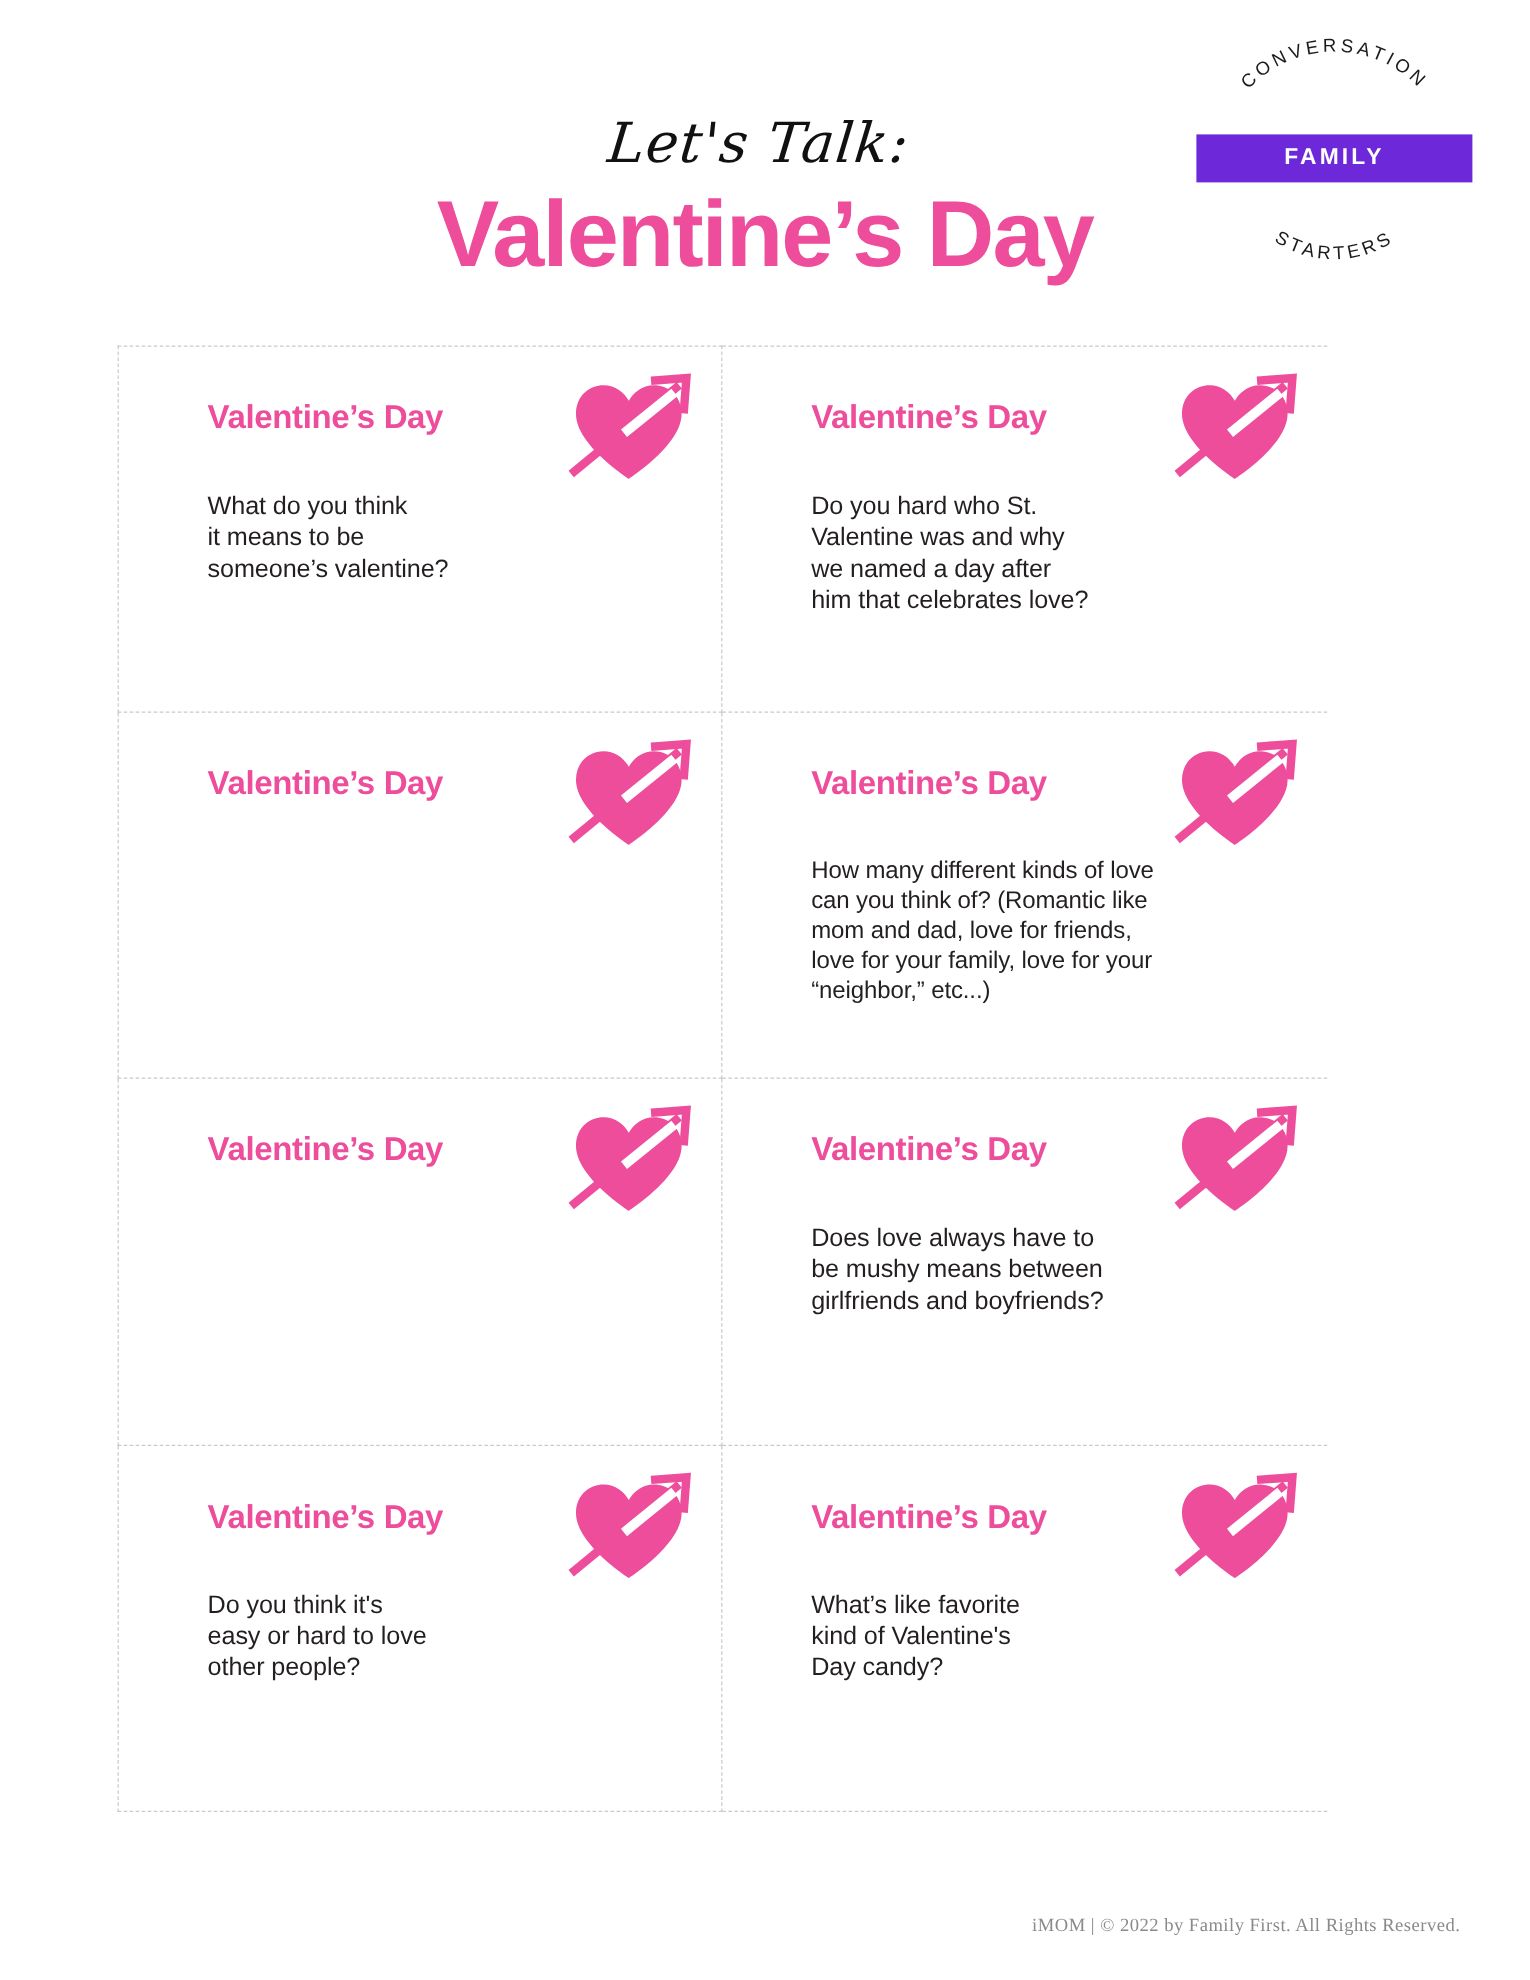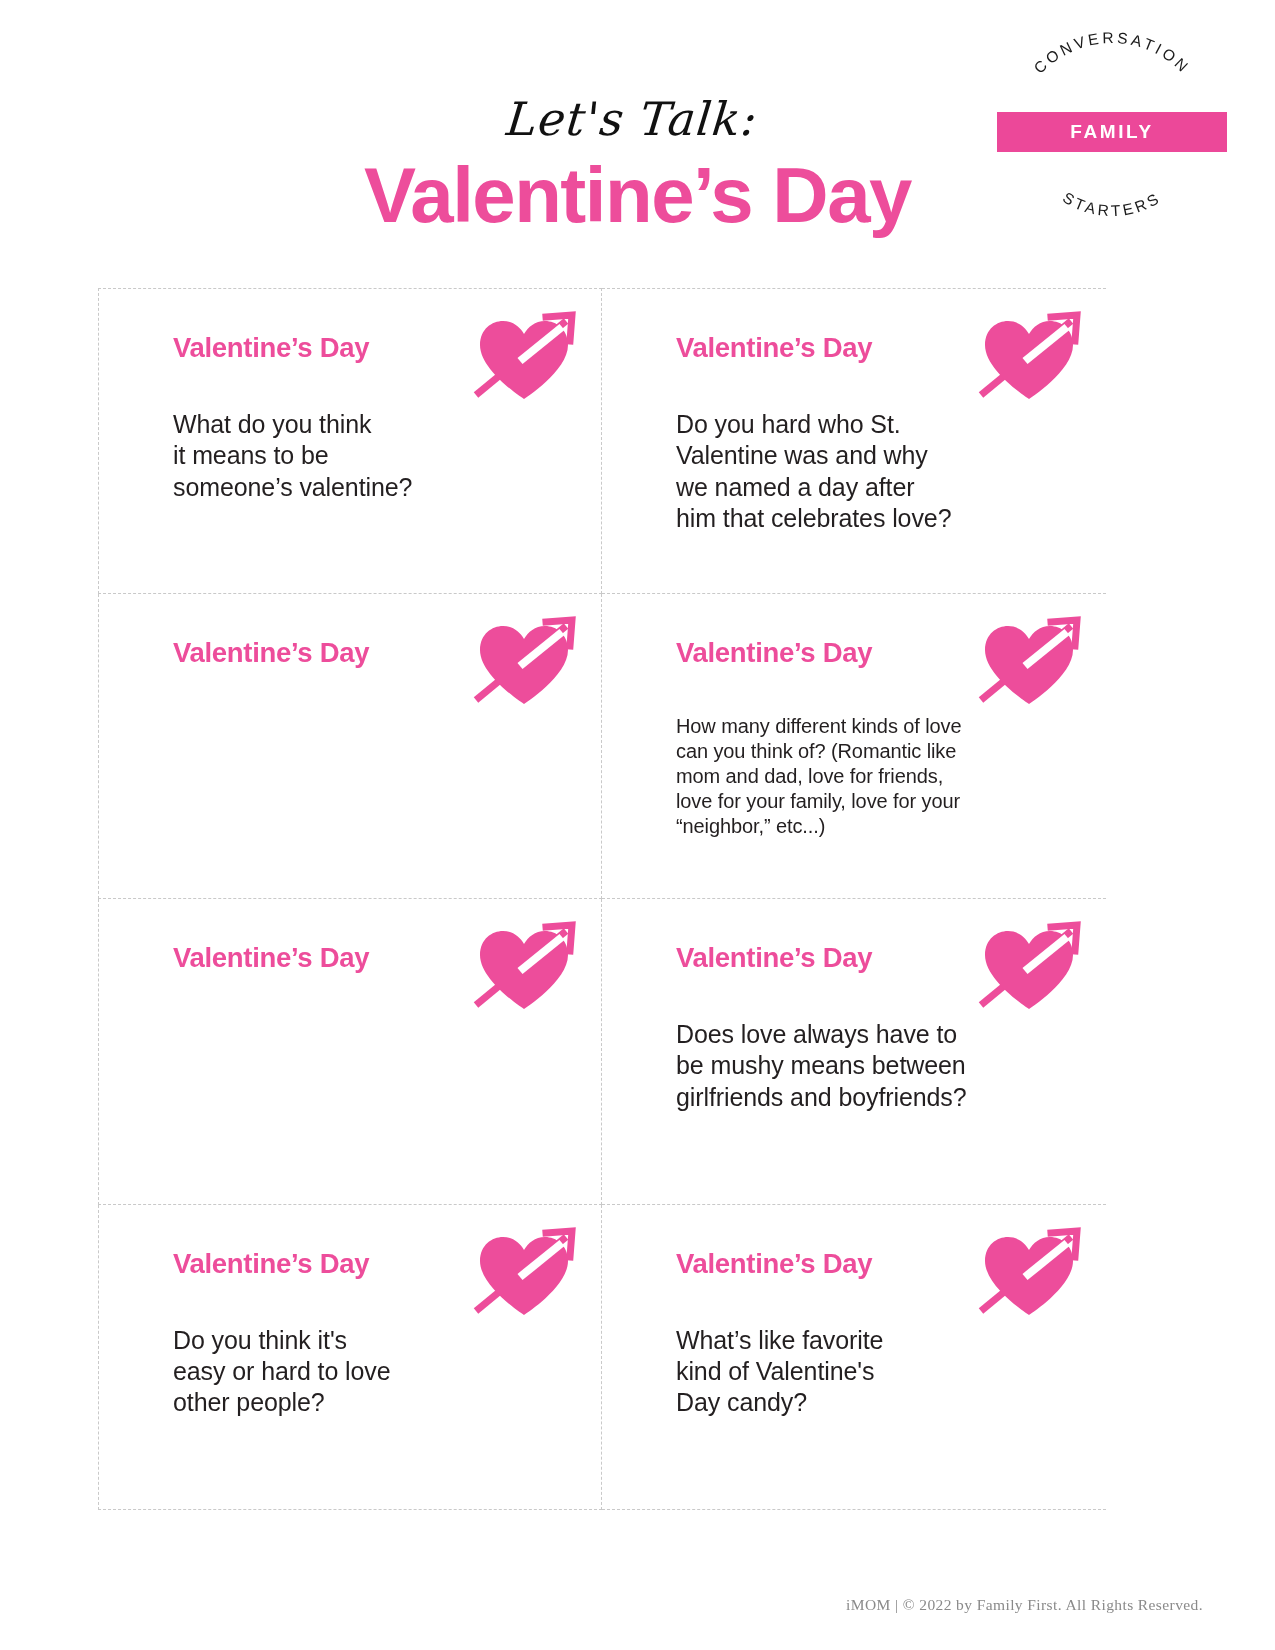--- a/index.html
+++ b/index.html
@@ -69,21 +69,21 @@
     font-weight: 400;
     letter-spacing: 3.2px;
     fill: #1b1b1b;
   }
   .family-bar {
     position: absolute;
     left: 0;
     top: 84px;
     width: 230px;
     height: 40px;
-    background: #ec4899;
+    background: #6d28d9;
     display: flex;
     align-items: center;
     justify-content: center;
   }
   .family-bar span {
     color: #ffffff;
     font-family: "Liberation Sans", sans-serif;
     font-weight: bold;
     font-size: 19px;
     letter-spacing: 2.6px;
@@ -139,32 +139,32 @@
     position: absolute;
     right: -26px;
     top: 12px;
     width: 125px;
     height: 108px;
   }
   .heart-icon svg { display: block; width: 125px; height: 108px; }
 
   .card-text {
     font-family: "Liberation Sans", sans-serif;
-    font-size: 25px;
+    font-size: 21px;
     line-height: 1.25;
     color: #231f20;
     letter-spacing: -0.1px;
     white-space: pre-line;
     margin-top: 2px;
   }
 
   
   .footer {
     position: absolute;
-    right: 72px;
+    right: 58px;
     bottom: 36px;
     font-family: "Liberation Serif", serif;
     font-size: 15.5px;
     color: #8a8a8a;
     letter-spacing: 0.4px;
   }
 </style>
 </head>
 <body>
 

